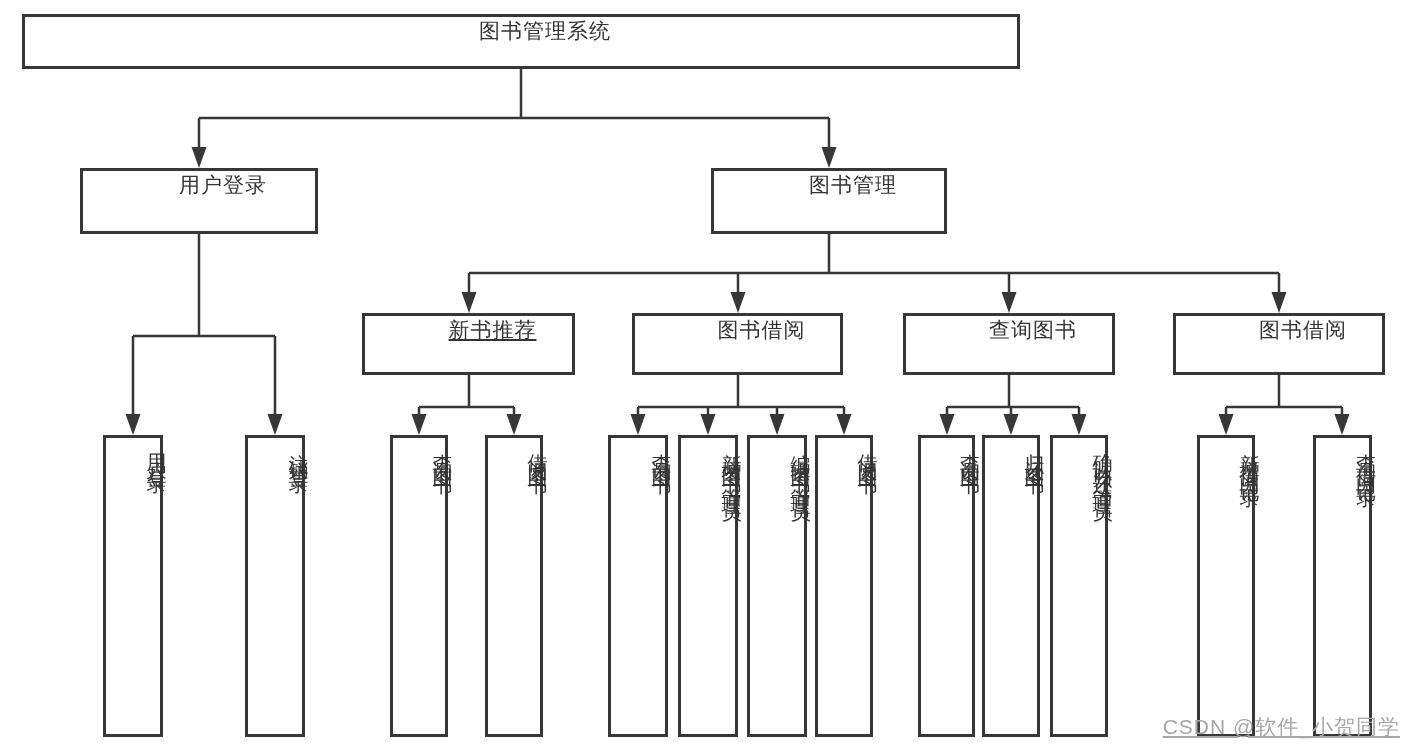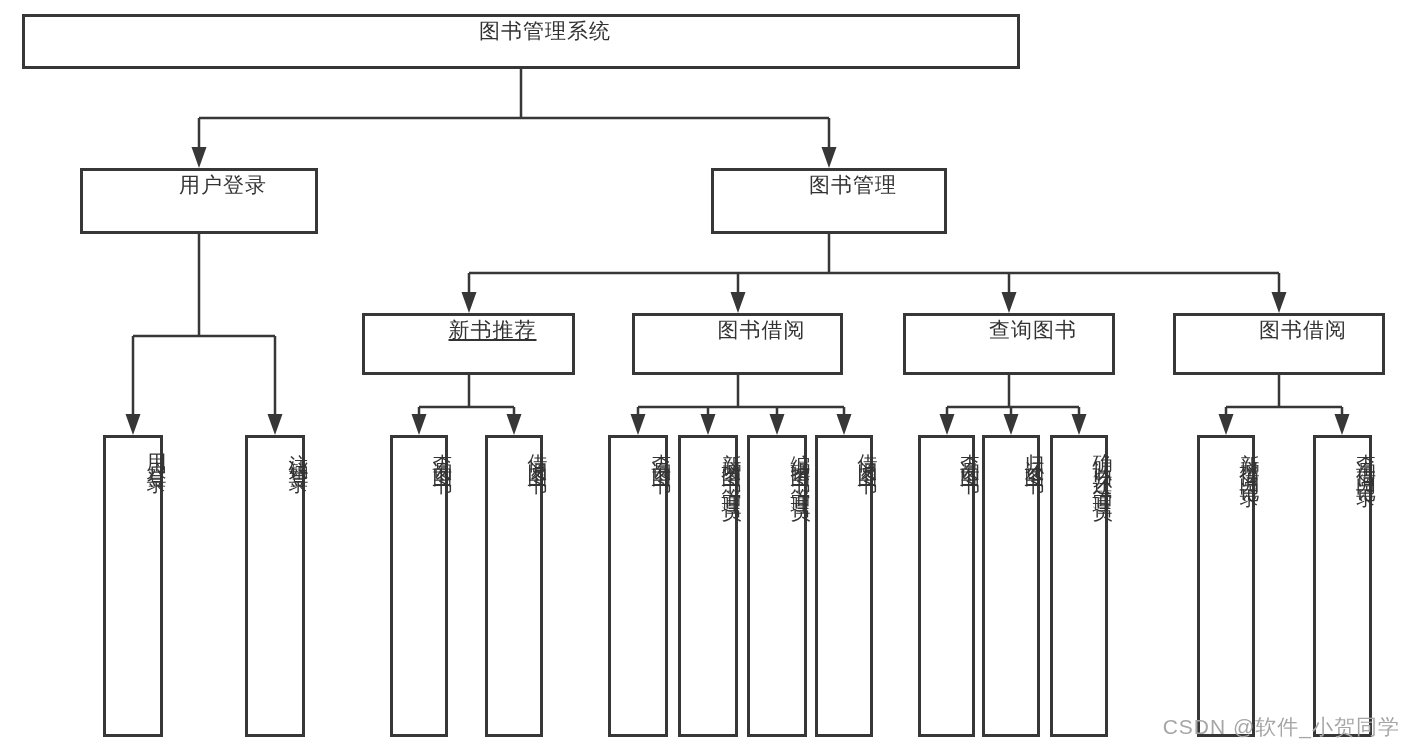--- a/index.html
+++ b/index.html
@@ -41,20 +41,21 @@
   }
   .watermark {
     position: absolute;
     right: 5px;
     bottom: 6px;
     font-size: 21px;
     color: #a6a6a6;
     letter-spacing: 1px;
     z-index: 3;
     pointer-events: none;
+    text-decoration: underline;
   }
 </style>
 </head>
 <body>
 
 <div class="stage">
 
   <svg class="connectors" viewBox="0 0 1405 747" xmlns="http://www.w3.org/2000/svg">
     <path fill="none" stroke="#373737" stroke-width="2.5" d="
       M521,69 V118 M199,118 H829 M199,118 V152 M829,118 V152

